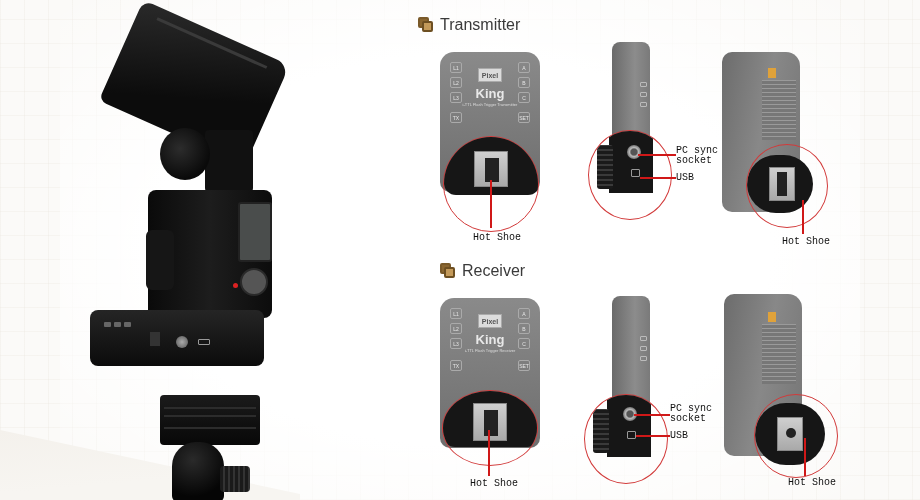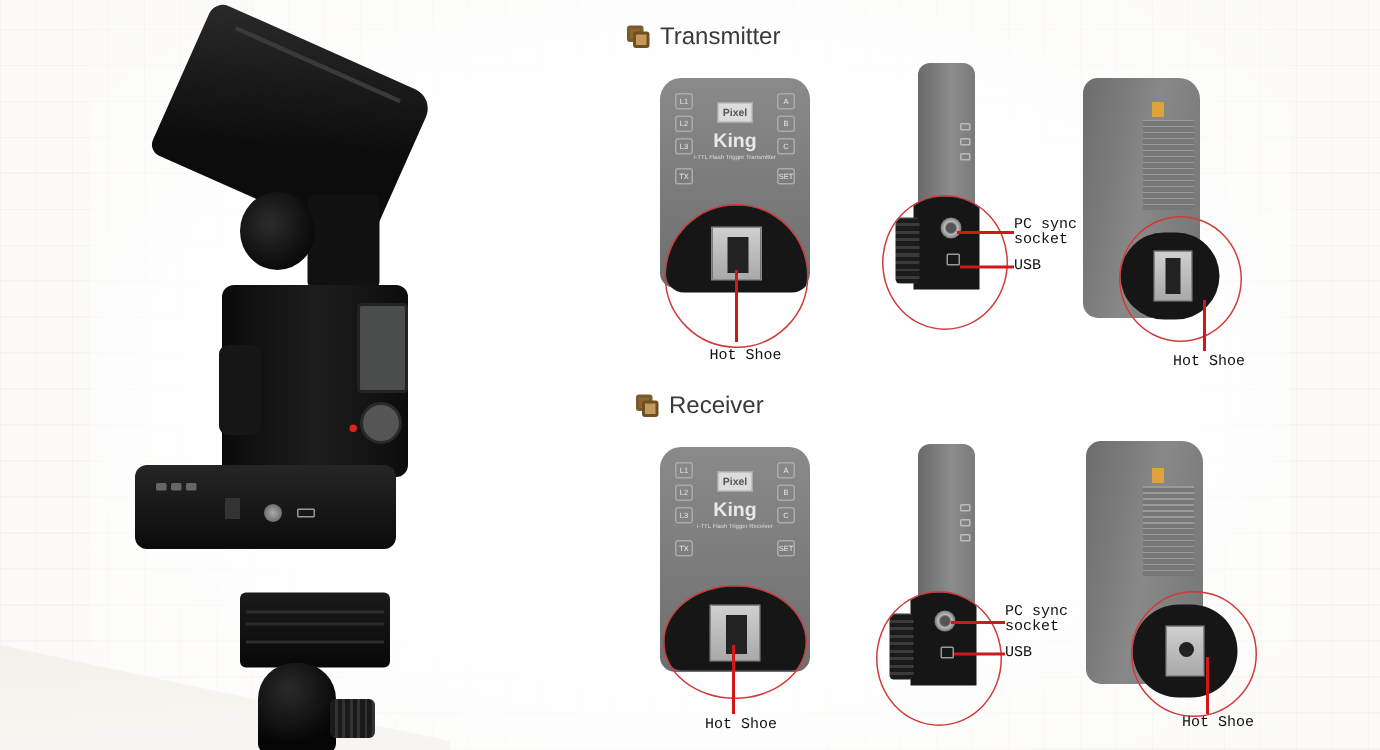--- a/index.html
+++ b/index.html
@@ -281,21 +281,21 @@
   <div class="zoom-circle" style="left:24px; top:92px; width:82px; height:84px;">
     <div class="zoom-fill" style="left:0; top:10px; width:66px; height:58px; border-radius:30px;"></div>
     <div class="shoe" style="left:22px; top:22px; width:26px; height:34px;">
       <div class="contact" style="left:7px; top:4px; width:10px; height:24px;"></div>
     </div>
   </div>
 </div>
 <div class="callout-line" style="left:802px; top:200px; width:2px; height:34px;"></div>
 <div class="callout-label" style="left:782px; top:237px;">Hot Shoe</div>
 
-<div class="section-title" style="left:424px; top:262px;text-align:right;">
+<div class="section-title" style="left:440px; top:262px;text-align:right;">
   <span class="sec-icon">
       <span class="sq1"></span>
       <span class="sq2"></span>
     </span>
   <span>Receiver</span>
 </div>
 
 <div class="device" style="left:440px; top:298px; width:100px; height:170px;">
   <div class="front-body" style="left:0; top:0; width:100px; height:150px;">
     <div class="logo">Pixel</div>

